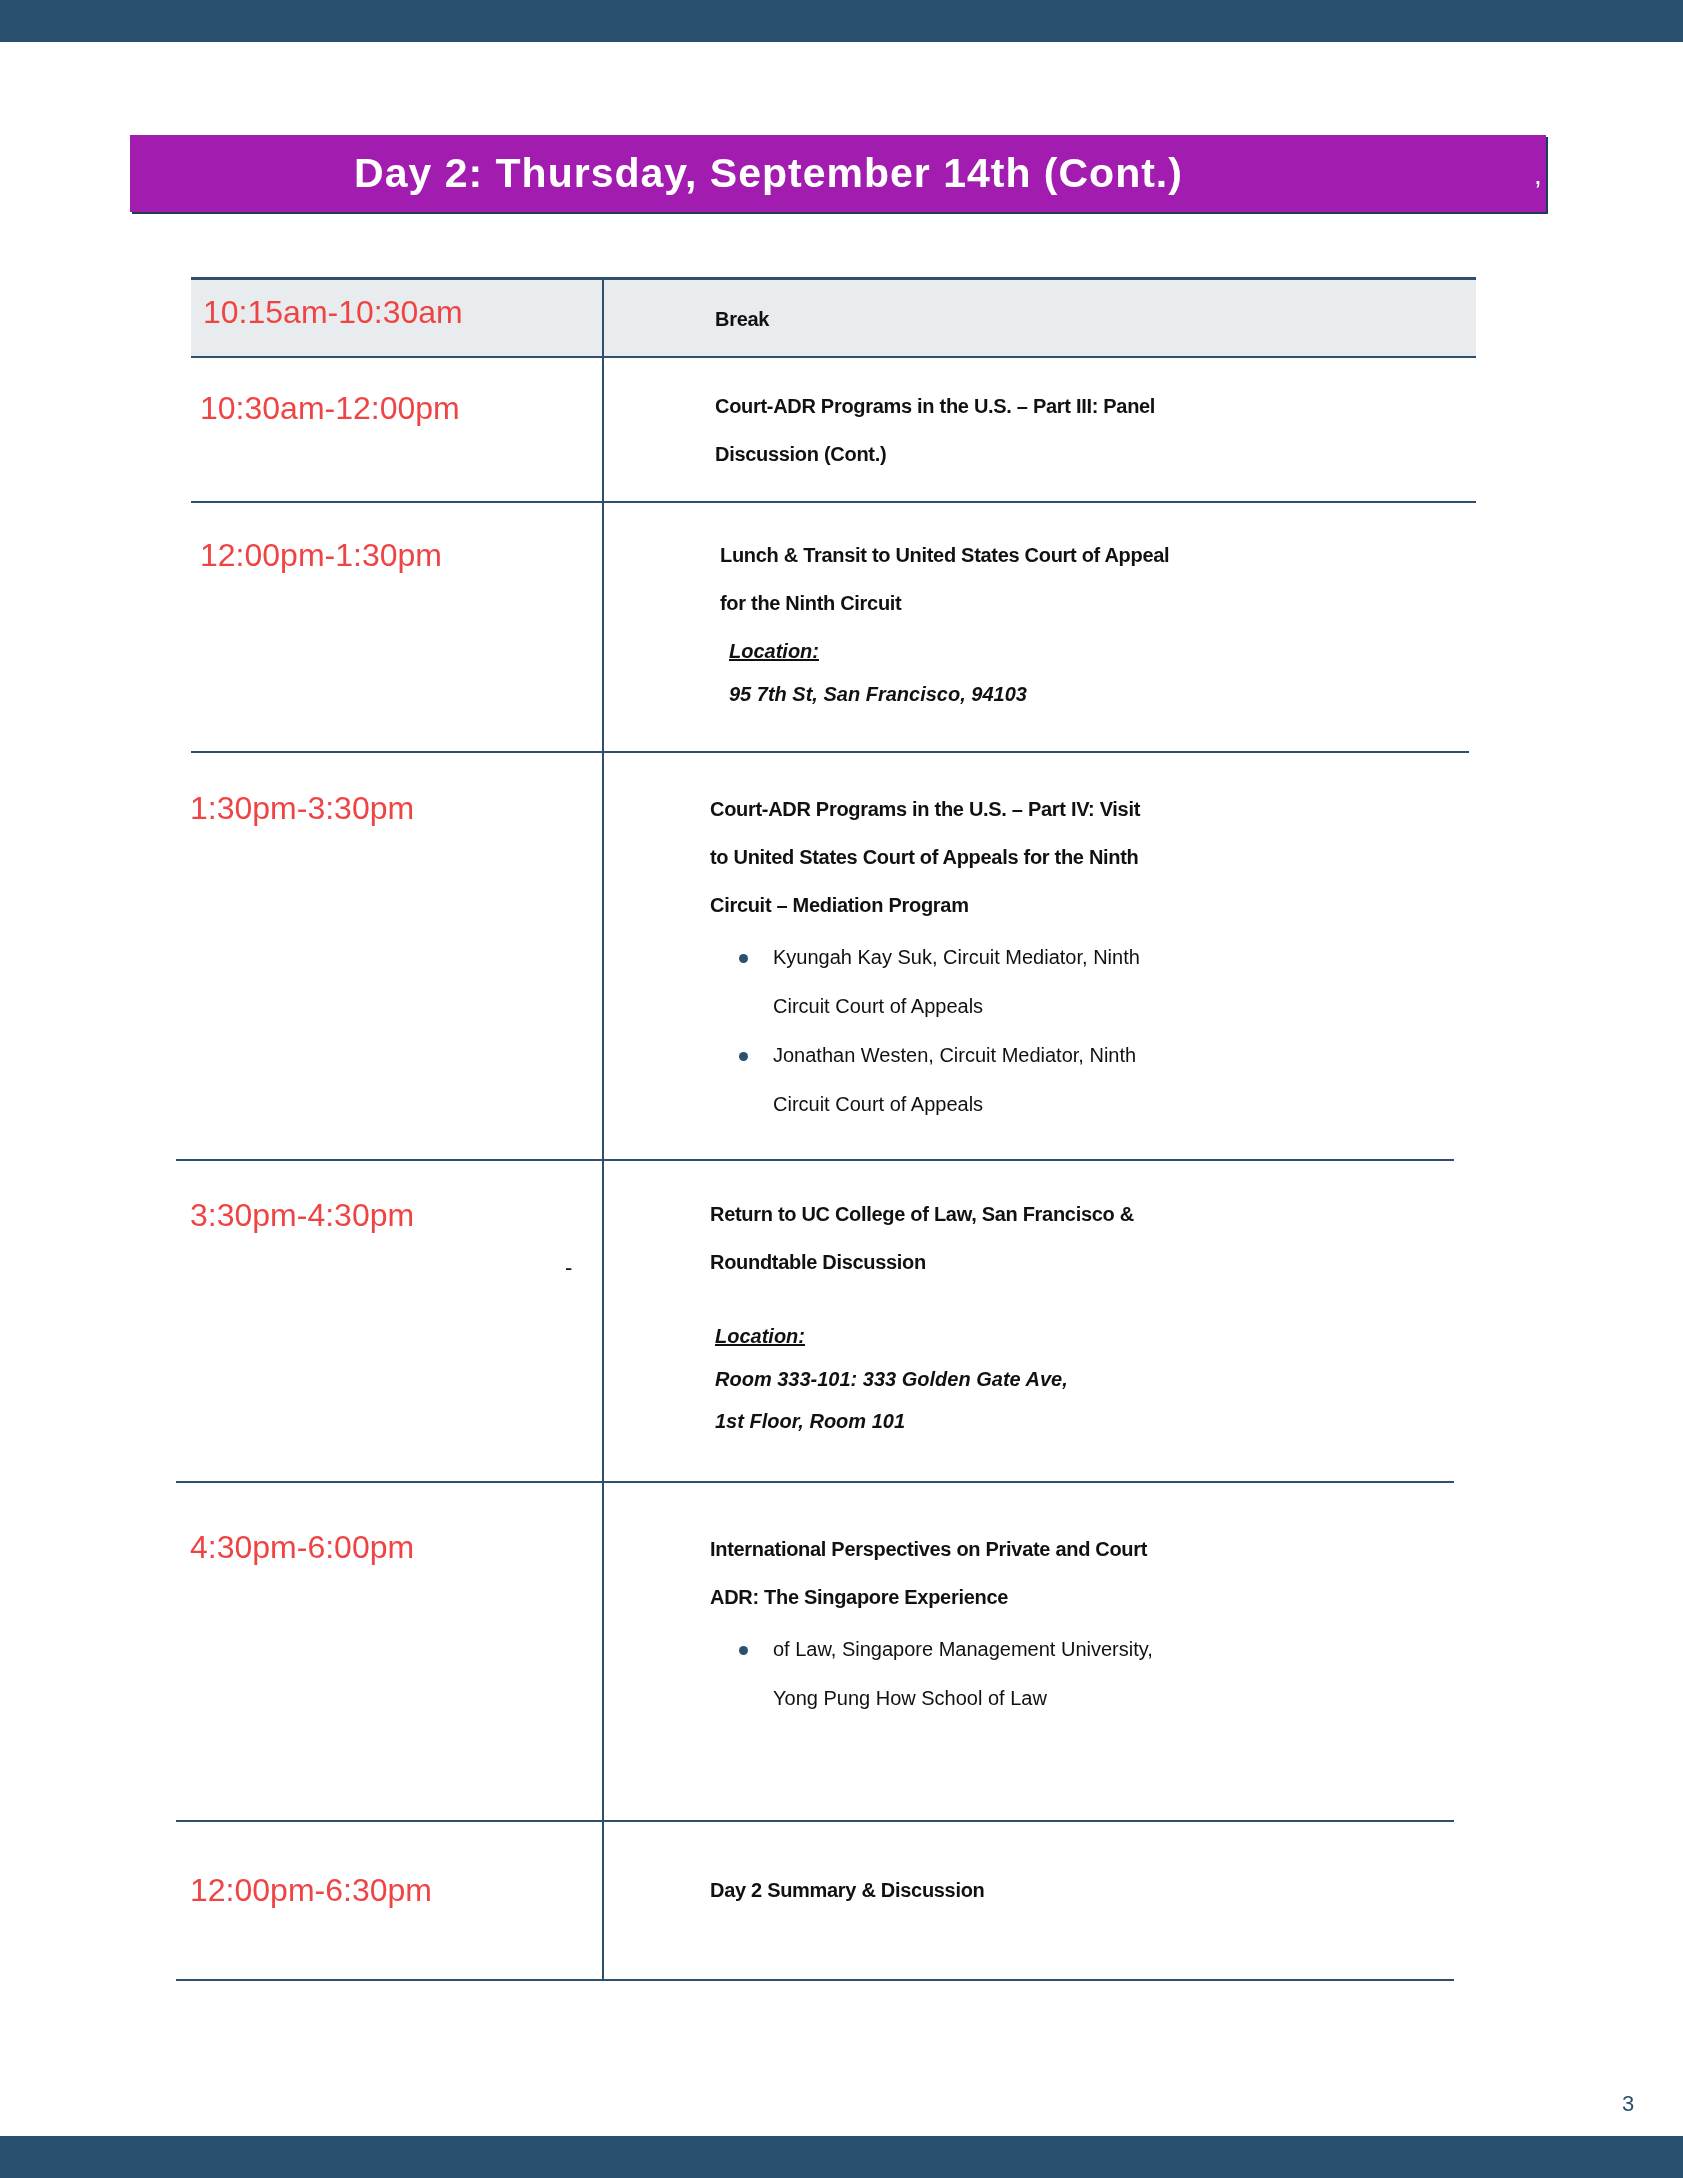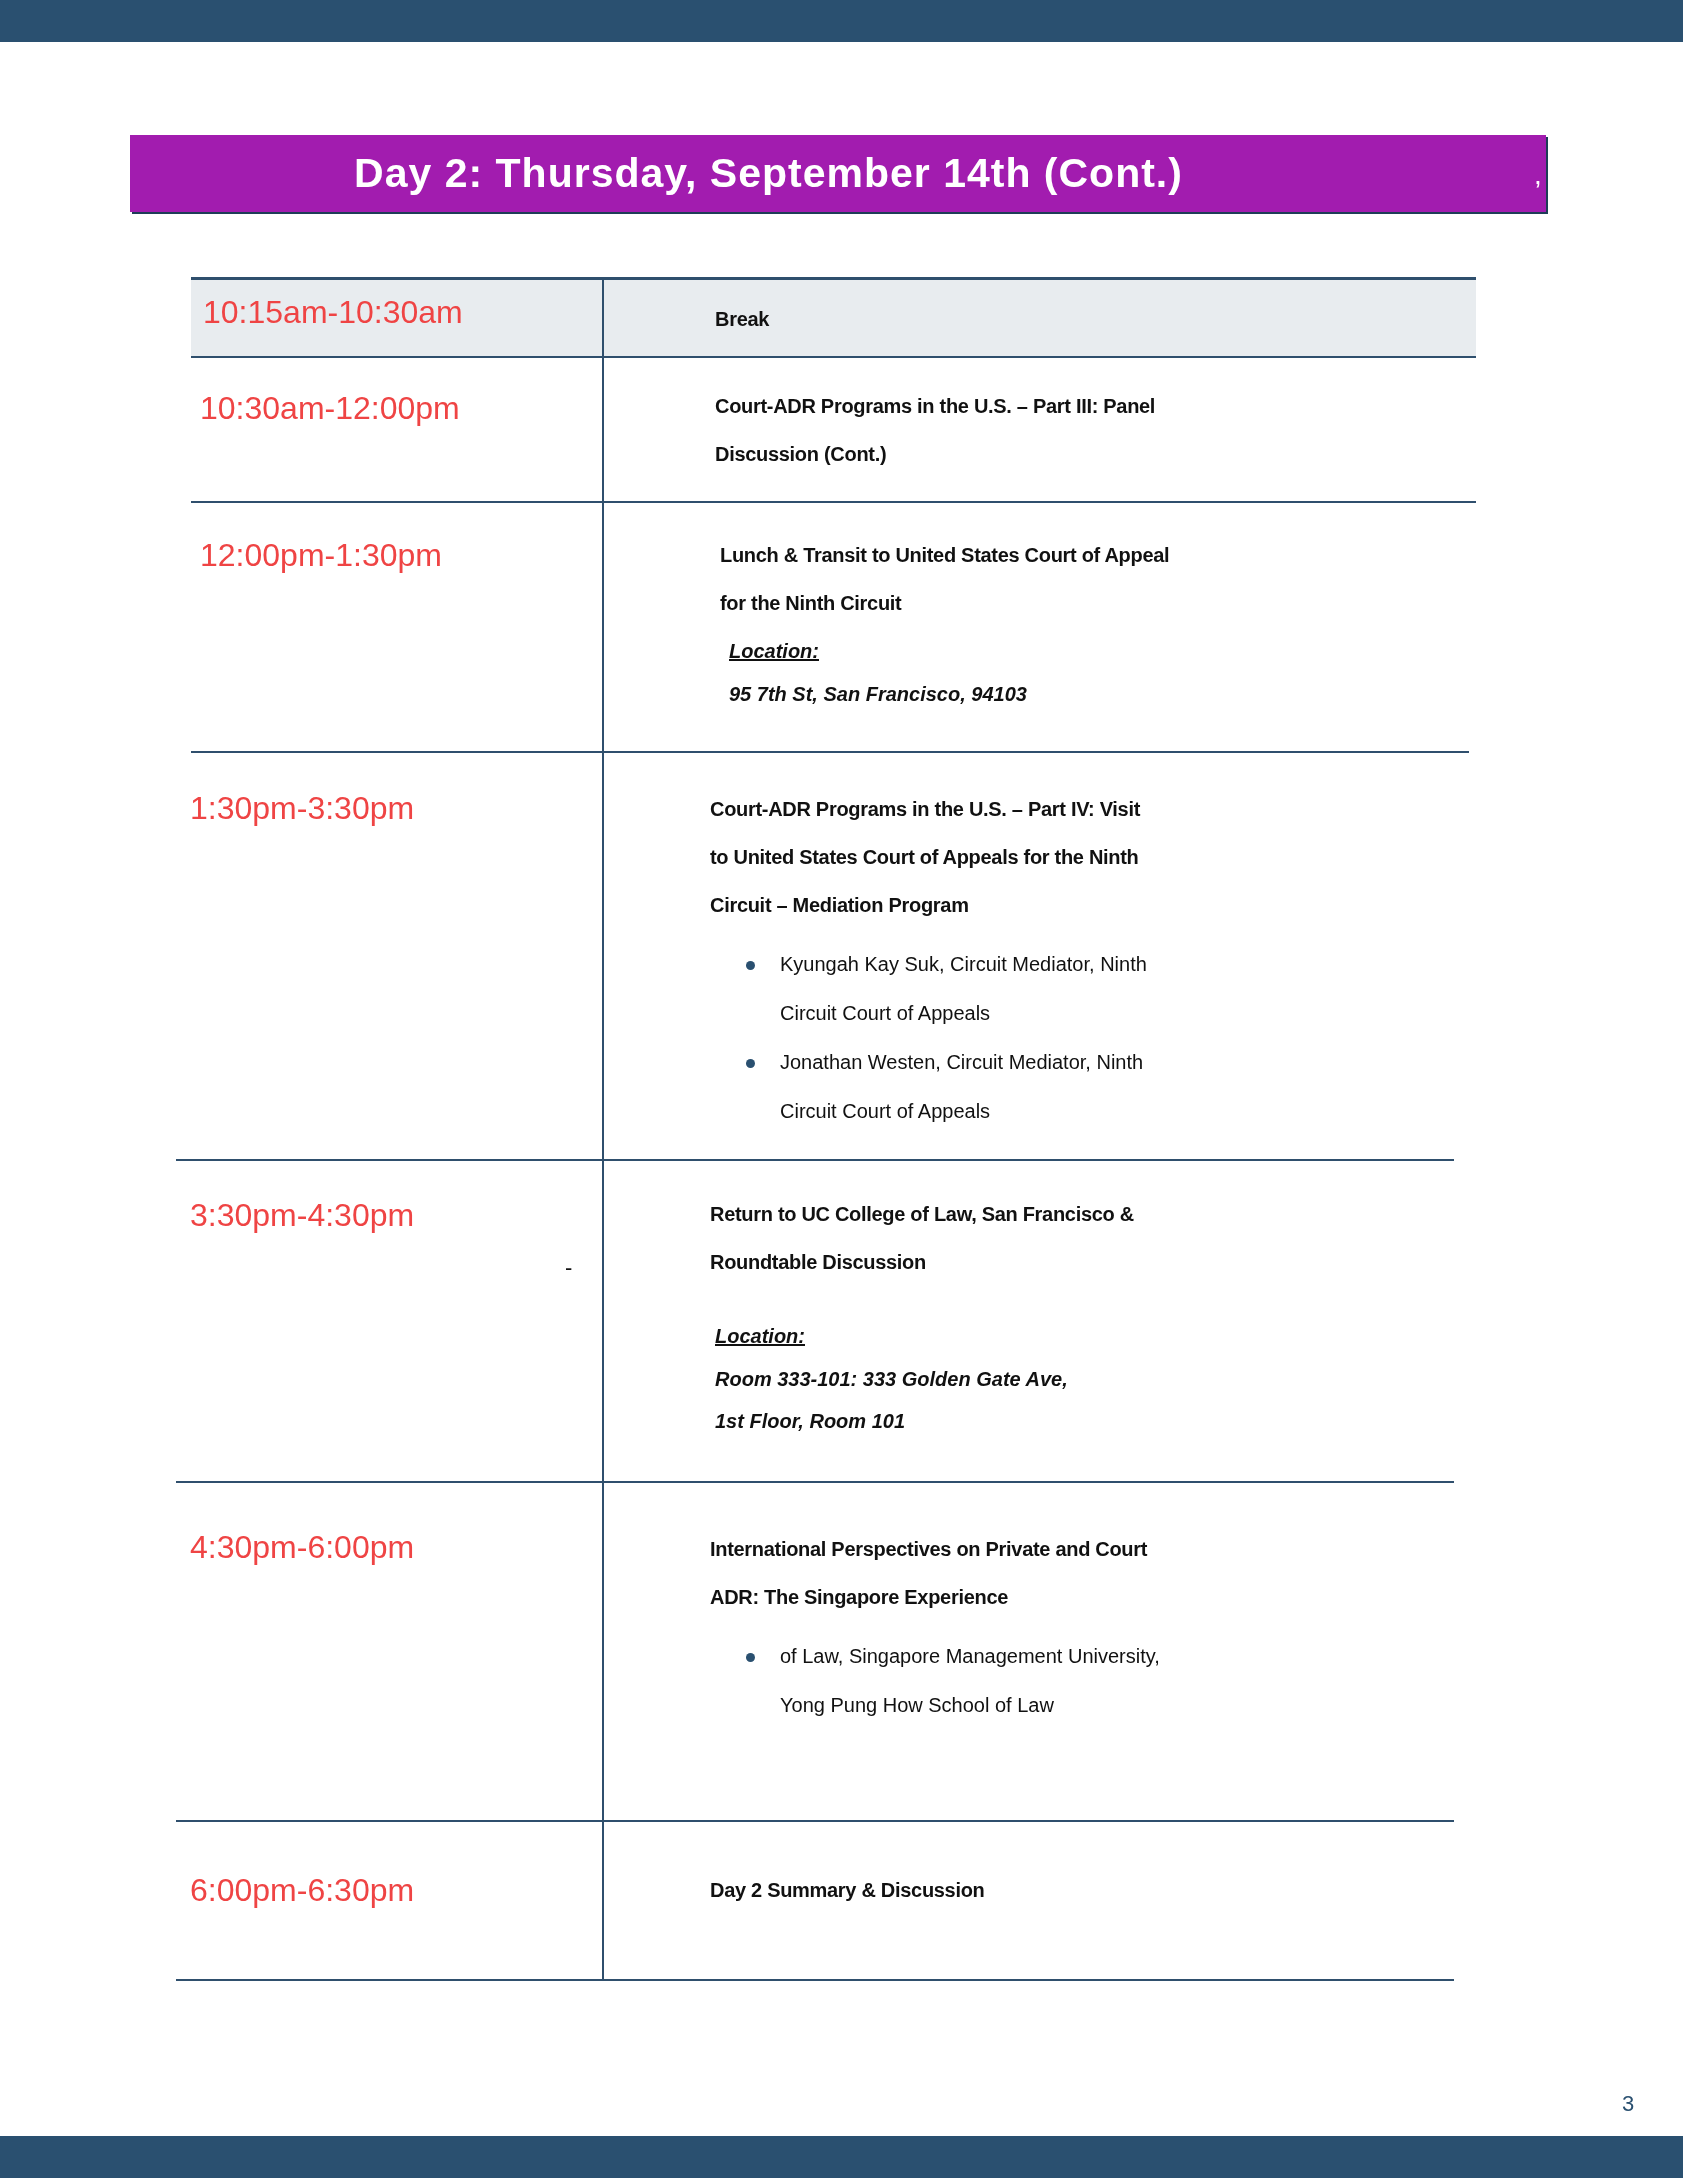--- a/index.html
+++ b/index.html
@@ -16,21 +16,21 @@
   .title-comma { position: absolute; left: 1404px; top: 24px; color: #fff; font-size: 28px; }
   .hline { position: absolute; height: 2px; background: #2f4f6d; }
   .vline { position: absolute; width: 2px; background: #2f4f6d; }
   .shade { position: absolute; background: #e8ecef; }
 
   .time { position: absolute; font-size: 32px; color: #ef4444; white-space: nowrap; }
   .content { position: absolute; font-size: 20px; color: #111; line-height: 48px; }
   .content .t { font-weight: bold; letter-spacing: -0.3px; }
   .loc-label { font-style: italic; font-weight: bold; text-decoration: underline; display: block; line-height: 44px; }
   .loc-line { font-style: italic; font-weight: bold; display: block; line-height: 42px; }
-  ul.bul { list-style: none; margin: 11px; padding: 0; }
+  ul.bul { list-style: none; margin: 4px; padding: 0; }
   ul.bul li { position: relative; padding-left: 59px; line-height: 49px; }
   ul.bul li::before { content: ""; position: absolute; left: 25px; top: 21px; width: 9px; height: 9px; border-radius: 50%; background: #2a5070; }
 
   .stray { position: absolute; font-size: 22px; color: #111; }
   .page-num { position: absolute; left: 1622px; top: 2091px; font-size: 22px; color: #2a5070; }
 </style>
 </head>
 <body>
 
 <div class="top-band"></div>
@@ -110,21 +110,21 @@
     <div class="t">International Perspectives on Private and Court</div>
     <div class="t">ADR: The Singapore Experience</div>
     <ul class="bul">
       <li>
         <div>of Law, Singapore Management University,</div>
         <div>Yong Pung How School of Law</div>
       </li>
     </ul>
   </div>
 
-  <div class="time" style="left:190px; top:1872px;">6:00pm-6:30pm</div>
+  <div class="time" style="left:190px; top:1872px;">12:00pm-6:30pm</div>
   <div class="content" style="left:710px; top:1866px;">
     <span class="t">Day 2 Summary &amp; Discussion</span>
   </div>
 </div>
 
 <div class="page-num">3</div>
 <div class="bottom-band"></div>
 
 
 </body></html>

